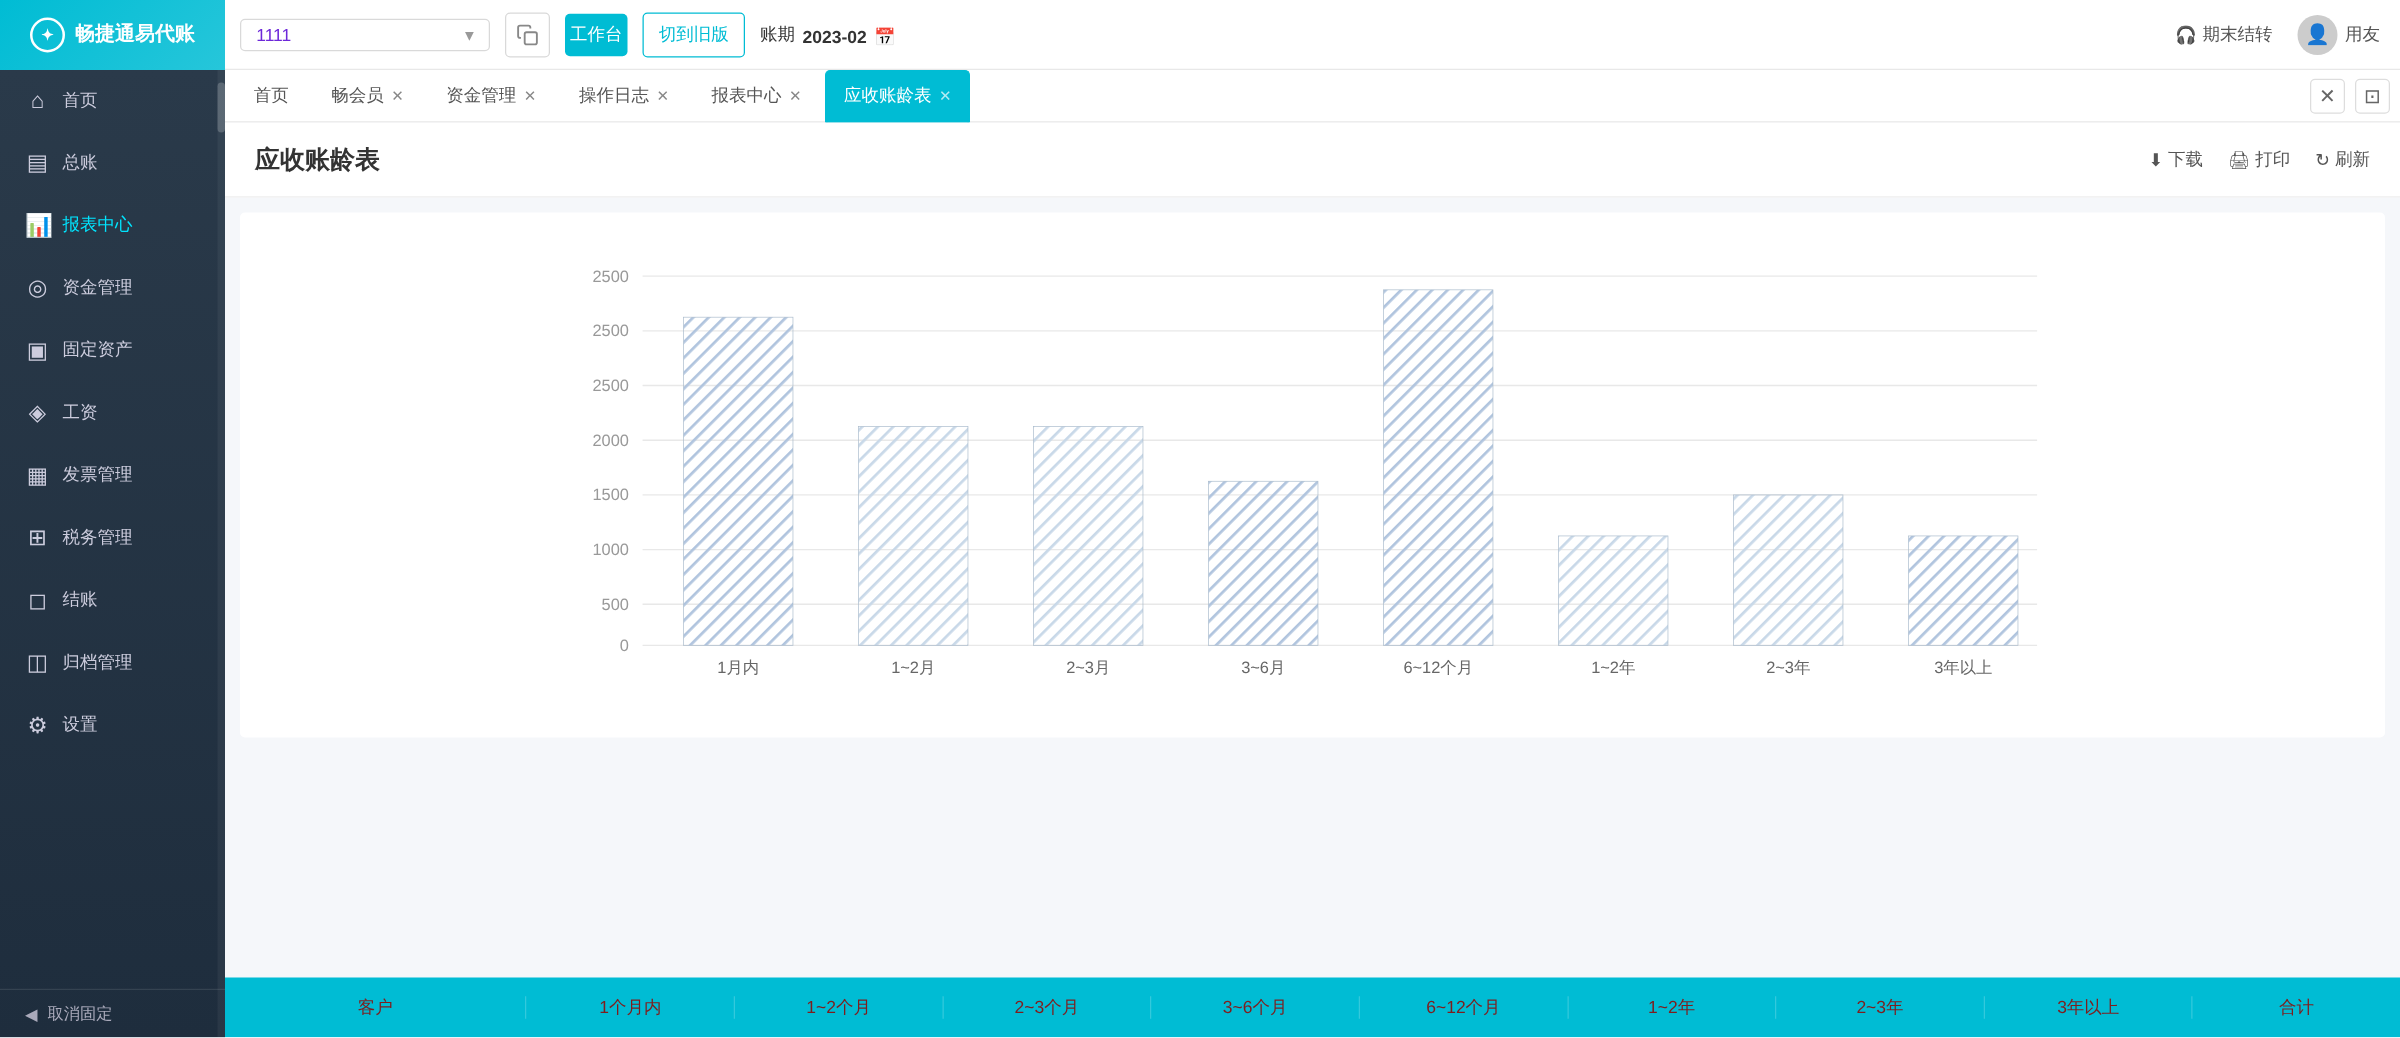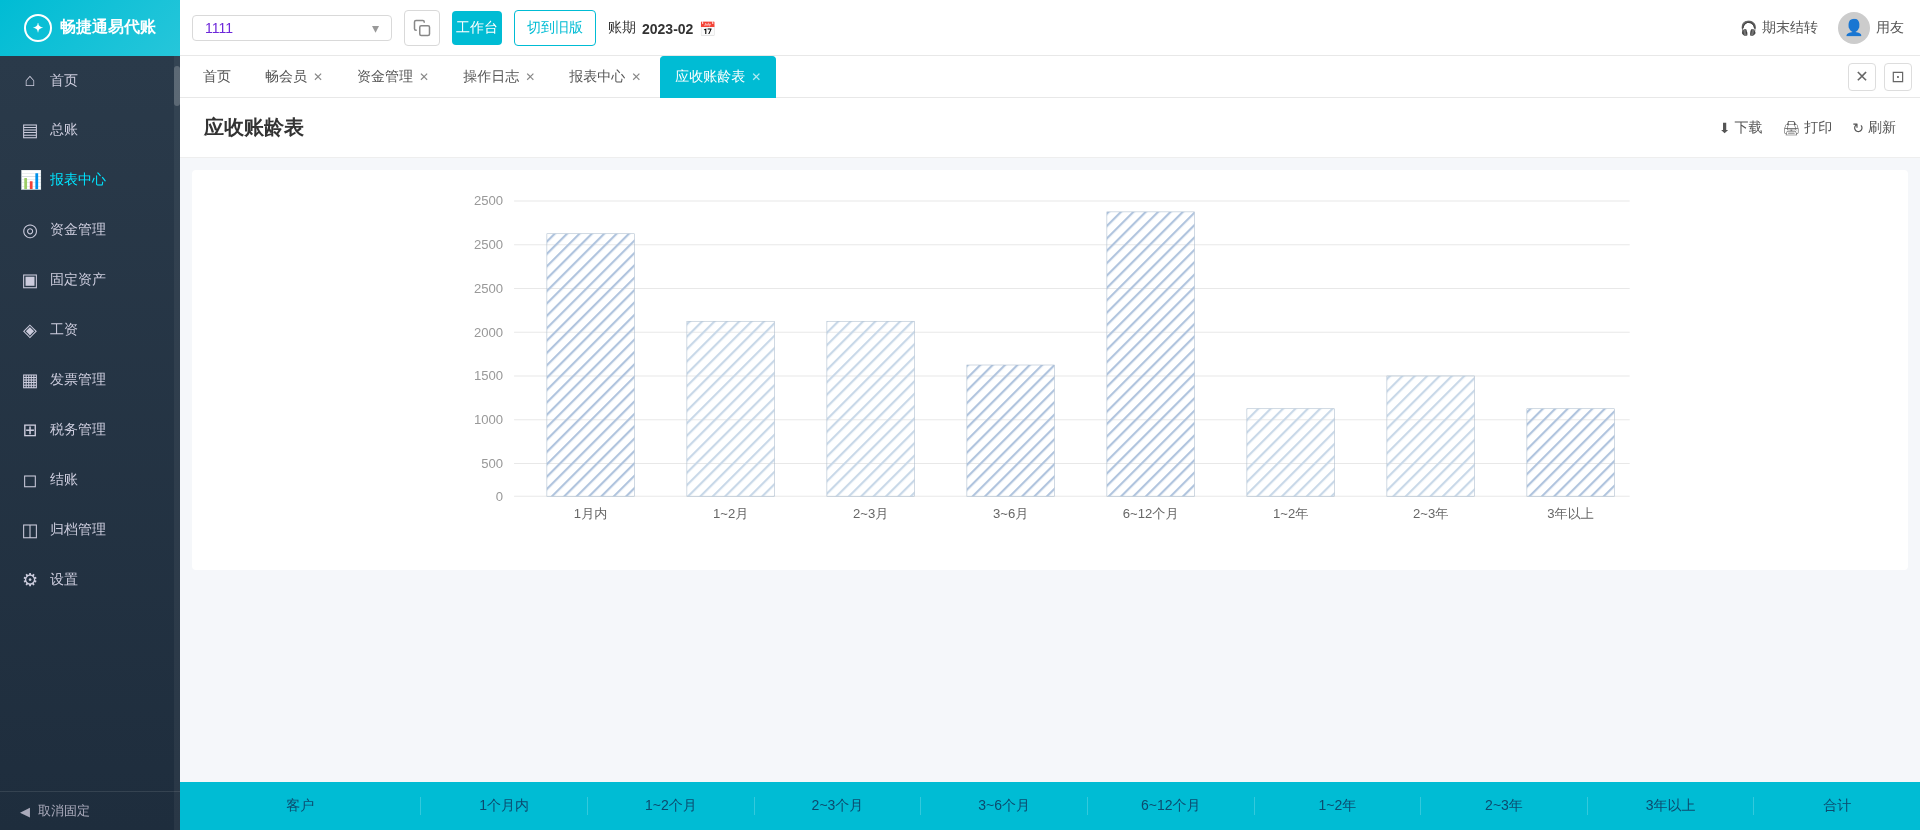--- a/index.html
+++ b/index.html
@@ -161,38 +161,39 @@
       background: #fff;
       margin: 12px;
       border-radius: 4px;
       padding: 20px 30px 30px 30px;
       flex-shrink: 0;
     }
 
     .chart-container {
       position: relative;
       height: 350px;
+      margin-top: 20px;
     }
 
     .chart-svg {
       width: 100%;
       height: 100%;
     }
 
     
     .table-footer {
       background: #00bcd4;
       display: flex;
       align-items: center;
       height: 48px;
       flex-shrink: 0;
       margin-top: auto;
     }
     .table-footer-cell {
-      flex: 1; text-align: center; color: #0c4a6e; font-size: 14px; padding: 0 8px;
+      flex: 1; text-align: center; color: #7f1d1d; font-size: 14px; padding: 0 8px;
       border-right: 1px solid rgba(255,255,255,0.2);
     }
     .table-footer-cell:last-child { border-right: none; text-align: center; }
     .table-footer-cell.wide { flex: 1.5; }
   </style>
 </head>
 <body>
 
 <div class="top-header">
   <div class="logo-area">

